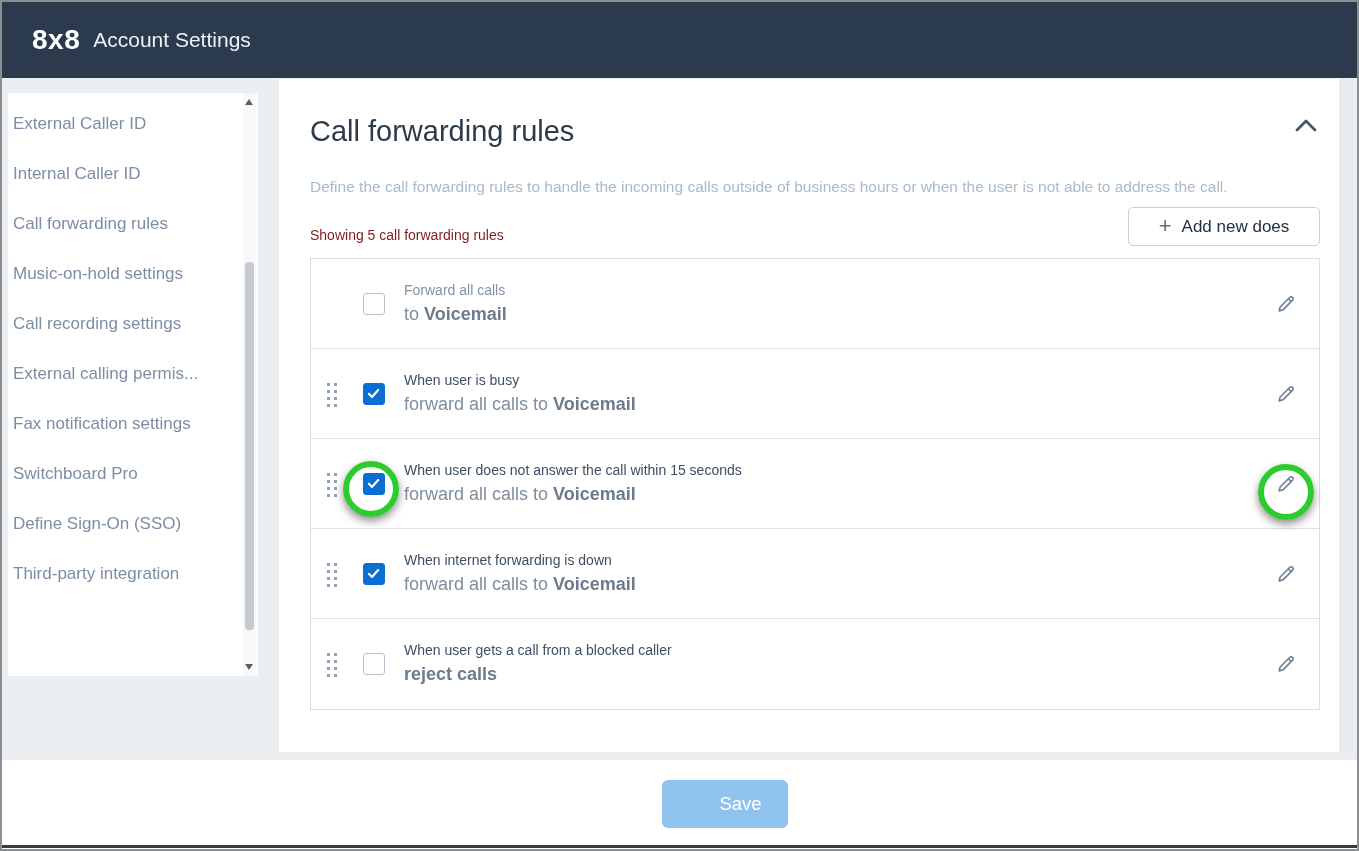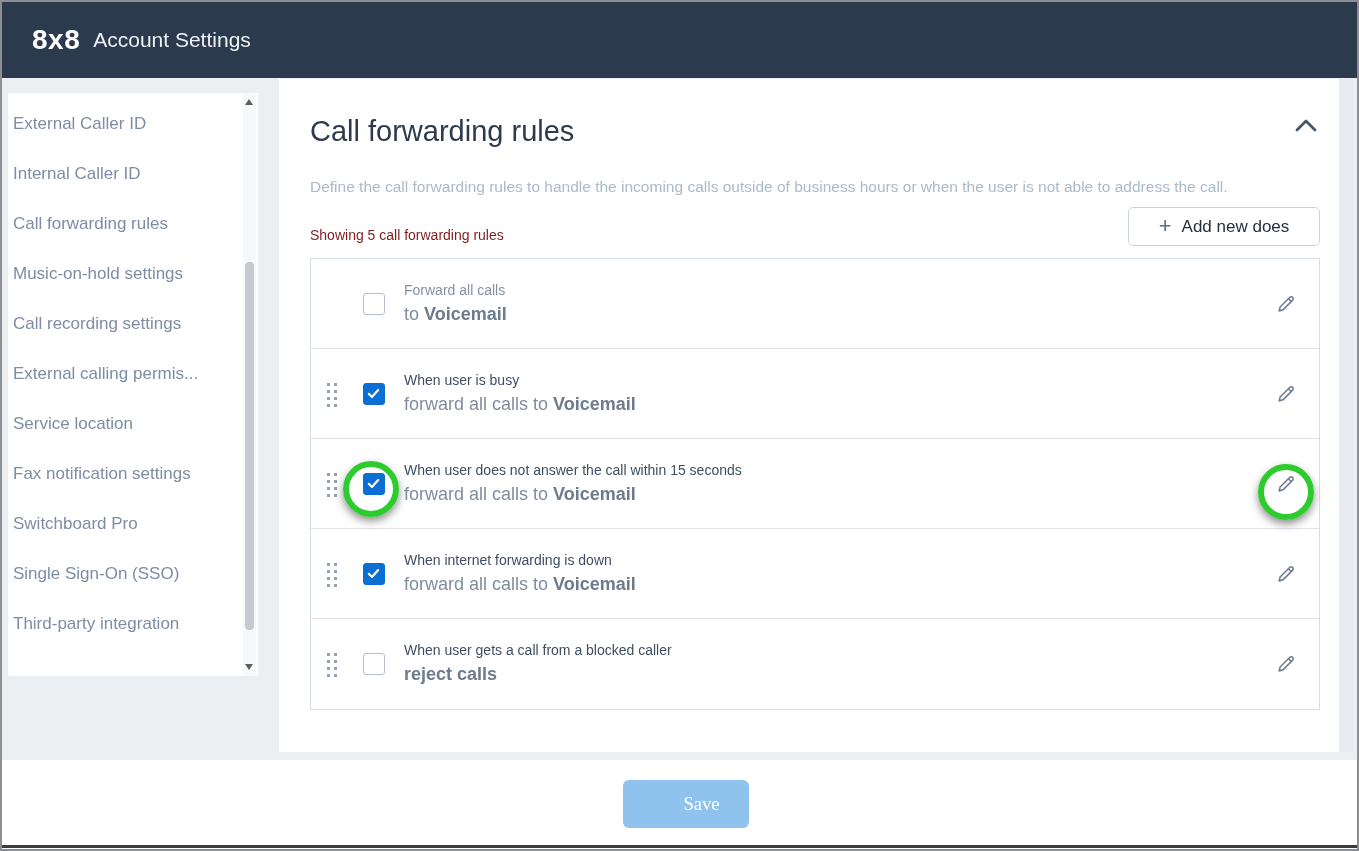--- a/index.html
+++ b/index.html
@@ -101,23 +101,23 @@
     border:6px solid var(--highlight,#2ecb2f);
     box-shadow:0 4px 8px rgba(0,0,0,.45);
     pointer-events:none; z-index:20; background:transparent;
   }
   #hl-checkbox { left:343px; top:461px; }
   #hl-edit { left:1258px; top:464px; }
 
   
   .footer { position:absolute; left:2px; right:2px; top:760px; height:85px; background:#ffffff; }
   .save-btn {
-    position:absolute; left:621px; top:20px; width:126px; height:48px;
+    position:absolute; left:660px; top:20px; width:126px; height:48px;
     background:var(--save_blue,#8fc2ec); border:none; border-radius:6px;
-    color:#ffffff; font-size:18.5px; font-family:Liberation Serif, serif;
+    color:#ffffff; font-size:18.5px; font-family:Liberation Sans, sans-serif;
     cursor:pointer;
     padding-left:37px;
   }
   .bottom-line { position:absolute; left:2px; right:2px; top:845px; height:3px; background:#3b3b3b; }
 </style>
 </head>
 <body>
 
 <div class="app-header">
   <span class="logo">8x8</span>
@@ -145,35 +145,32 @@
   </div>
 
   <div class="sidebar-item">
     <span>Call recording settings</span>
   </div>
 
   <div class="sidebar-item">
     <span>External calling permis...</span>
   </div>
 
-  <div class="sidebar-item">
-    <span>Service location</span>
-  </div>
 
   <div class="sidebar-item">
     <span>Fax notification settings</span>
   </div>
 
   <div class="sidebar-item">
     <span>Switchboard Pro</span>
   </div>
 
 
   <div class="sidebar-item">
-    <span>Single Sign-On (SSO)</span>
+    <span>Define Sign-On (SSO)</span>
   </div>
 
   <div class="sidebar-item">
     <span>Third-party integration</span>
   </div>
 </div>
   <div class="sb-scrollbar">
     <div class="sb-arrow up"></div>
     <div class="sb-thumb"></div>
     <div class="sb-arrow down"></div>

